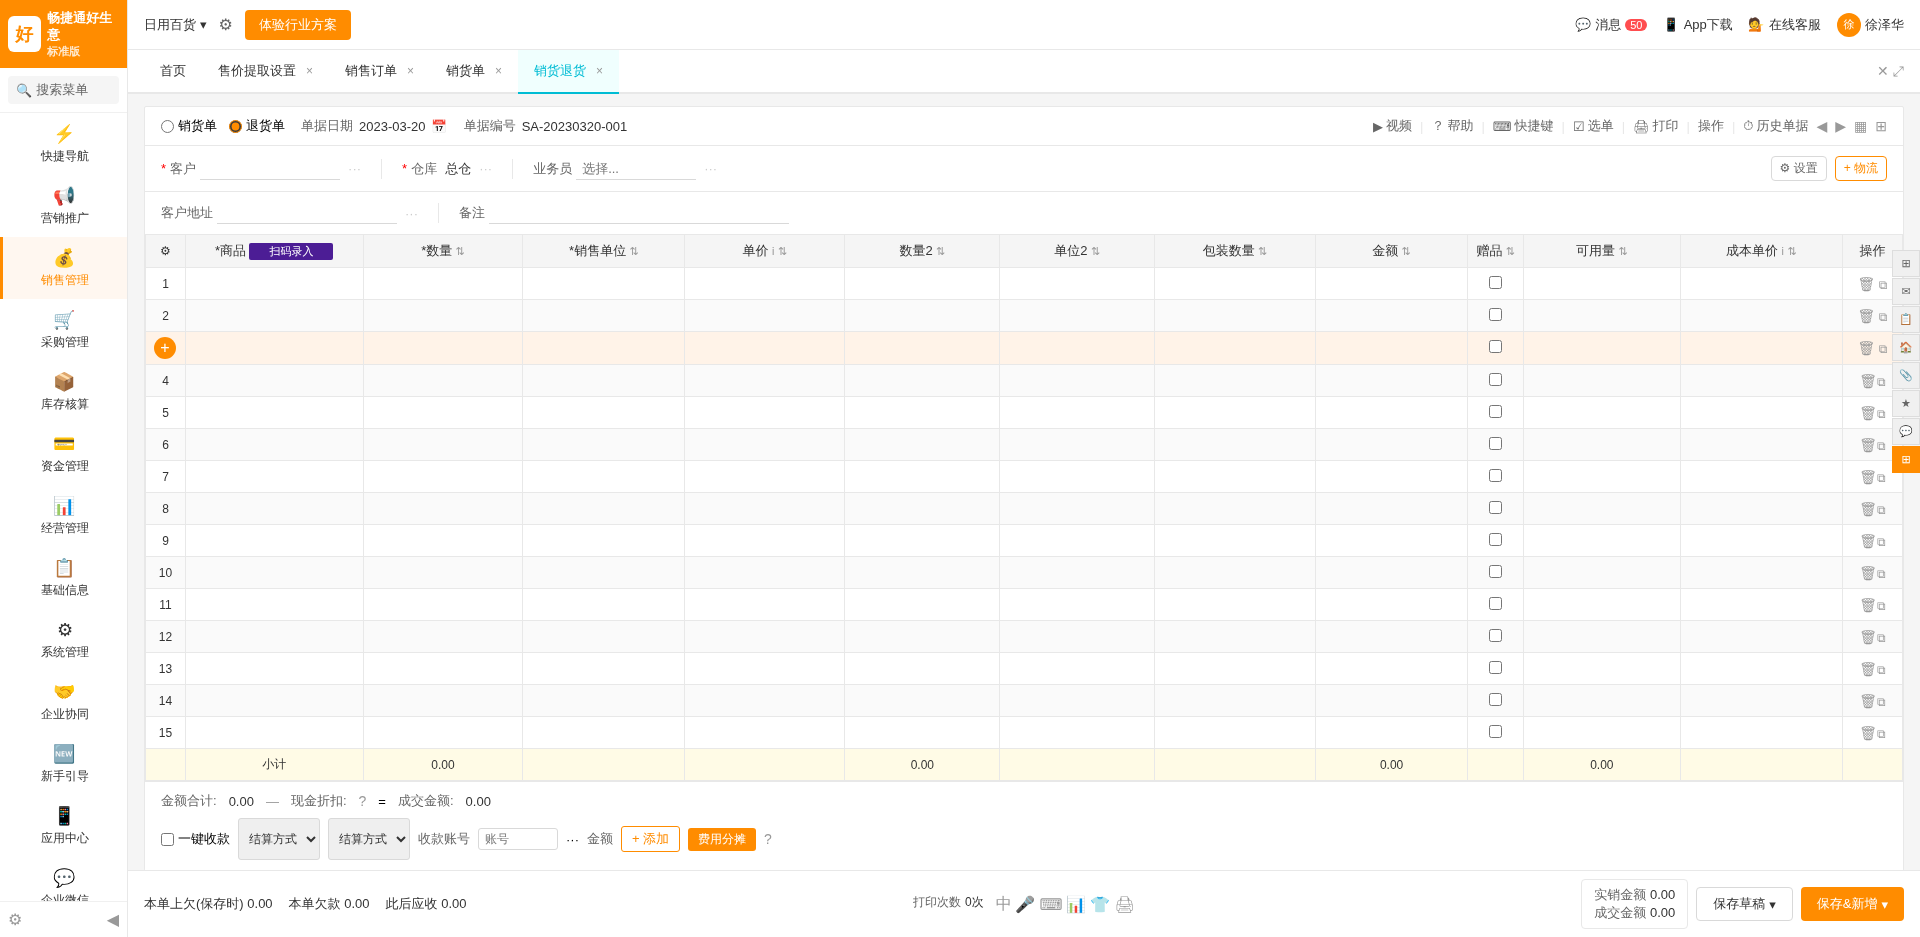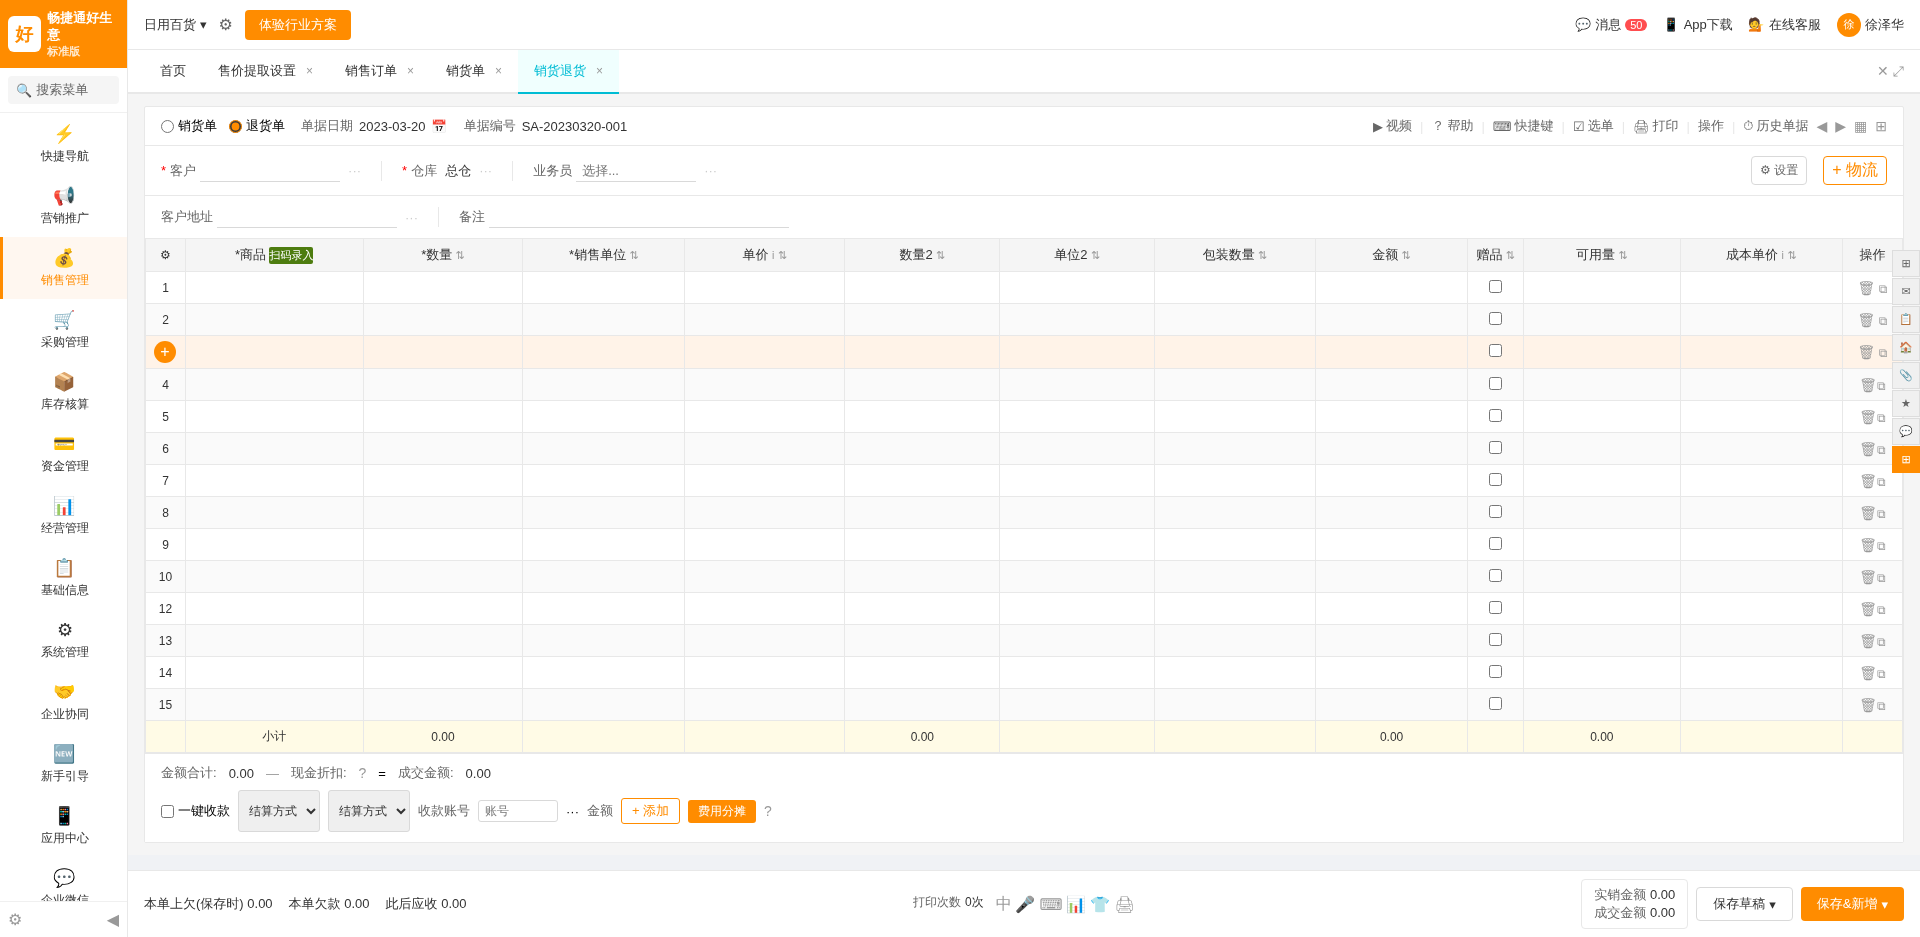--- a/index.html
+++ b/index.html
@@ -57,35 +57,35 @@
     .icon-btn-right { background: none; border: none; cursor: pointer; color: #999; font-size: 14px; }
 
     
     .form-fields { background: #fff; padding: 10px 16px; border-bottom: 1px solid #e8e8e8; display: flex; flex-wrap: wrap; gap: 12px; align-items: center; }
     .field-row { display: flex; align-items: center; gap: 4px; }
     .field-label { color: #666; white-space: nowrap; }
     .field-required { color: #f00; }
     .field-input { border: none; border-bottom: 1px solid #d9d9d9; padding: 3px 6px; min-width: 120px; outline: none; color: #333; background: none; }
     .field-dots { color: #ccc; margin-left: 4px; }
     .field-separator { width: 1px; height: 20px; background: #e8e8e8; margin: 0 8px; }
-    .right-btns { margin-left: auto; display: flex; gap: 16px; justify-content: space-between; }
+    .right-btns { margin-left: auto; display: flex; gap: 8px; justify-content: space-between; }
     .settings-btn-sm { background: none; border: 1px solid #d9d9d9; border-radius: 4px; padding: 3px 8px; cursor: pointer; font-size: 12px; color: #666; }
-    .add-btn-sm { background: none; border: 1px solid #ff8c00; border-radius: 4px; padding: 3px 8px; cursor: pointer; font-size: 16px; color: #ff8c00; }
+    .add-btn-sm { background: none; border: 1px solid #ff8c00; border-radius: 4px; padding: 3px 8px; cursor: pointer; font-size: 12px; color: #ff8c00; }
 
     
     .table-container { background: #fff; overflow-x: auto; }
     .data-table { width: 100%; border-collapse: collapse; }
     .data-table th { background: #f5f5f5; border: 1px solid #e8e8e8; padding: 7px 8px; text-align: center; font-weight: 500; color: #333; white-space: nowrap; font-size: 12px; }
     .data-table td { border: 1px solid #e8e8e8; padding: 5px 8px; text-align: center; color: #333; font-size: 12px; height: 32px; }
     .data-table tr:nth-child(odd) td { background: #fff; }
     .data-table tr:nth-child(even) td { background: #fafafa; }
     .row-num { color: #999; width: 40px; }
     .th-settings { width: 36px; }
     .th-product { min-width: 140px; }
-    .th-scan { display: inline-block; background: #4d7c0f; color: #fff; font-size: 11px; padding: 1px 0; border-radius: 2px; cursor: pointer; }
+    .th-scan { display: inline-block; background: #4c1d95; color: #fff; font-size: 11px; padding: 1px 20px; border-radius: 2px; cursor: pointer; }
     .th-qty { min-width: 80px; }
     .th-unit { min-width: 80px; }
     .th-price { min-width: 80px; }
     .th-actions { min-width: 60px; }
     .add-row-btn { width: 22px; height: 22px; background: #ff8c00; color: #fff; border: none; border-radius: 50%; cursor: pointer; font-size: 16px; line-height: 1; display: flex; align-items: center; justify-content: center; }
     .delete-btn { background: none; border: none; cursor: pointer; color: #999; font-size: 14px; }
     .copy-btn { background: none; border: none; cursor: pointer; color: #999; font-size: 12px; }
     .checkbox-cell { text-align: center; }
     .row-input { border: none; background: none; width: 100%; text-align: center; outline: none; }
     .total-row td { background: #fffbe6 !important; font-weight: 500; color: #333; }
@@ -587,20 +587,35 @@
                   <td></td>
                   <td></td>
                   <td></td>
                   <td></td>
                   <td class="checkbox-cell"><input type="checkbox" style=""></td>
                   <td></td>
                   <td></td>
                   <td><button class="delete-btn">🗑</button><button class="copy-btn">⧉</button></td>
                 </tr>
               <tr>
+                  <td class="row-num">11</td>
+                  <td></td>
+                  <td></td>
+                  <td></td>
+                  <td></td>
+                  <td></td>
+                  <td></td>
+                  <td></td>
+                  <td></td>
+                  <td class="checkbox-cell"><input type="checkbox" style=""></td>
+                  <td></td>
+                  <td></td>
+                  <td><button class="delete-btn">🗑</button><button class="copy-btn">⧉</button></td>
+                </tr>
+              <tr>
                   <td class="row-num">12</td>
                   <td></td>
                   <td></td>
                   <td></td>
                   <td></td>
                   <td></td>
                   <td></td>
                   <td></td>
                   <td></td>
                   <td class="checkbox-cell"><input type="checkbox" style=""></td>

